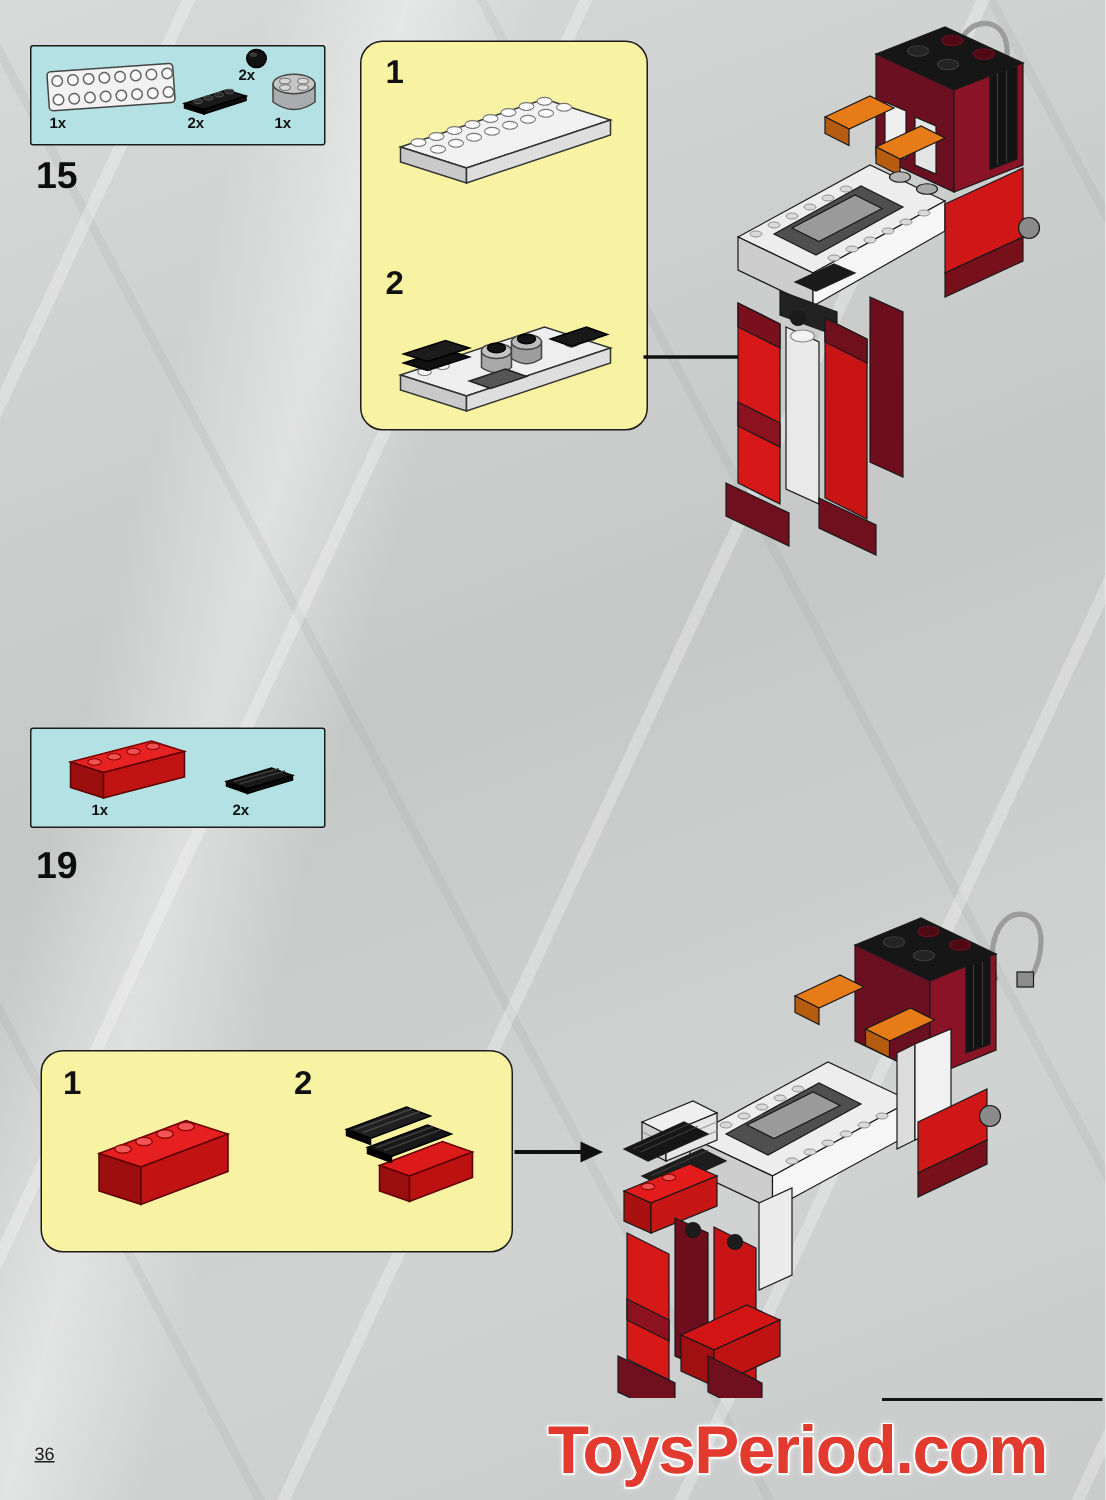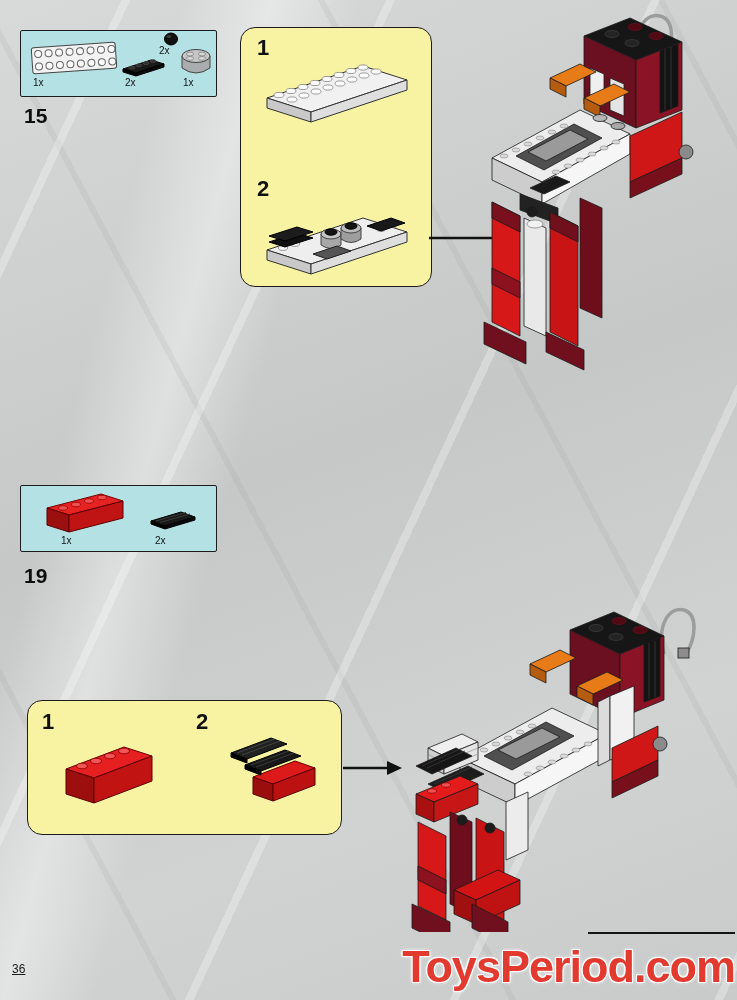--- a/index.html
+++ b/index.html
@@ -20,30 +20,30 @@
     position:absolute;width:195px;height:65px;
     background:#b4e2e4;border:1px solid #1c1c1c;border-radius:2px;
   }
   #parts15{left:20px;top:30px;}
   #parts16{left:20px;top:485px;}
   .substep-box{
     position:absolute;background:#f8f2a3;border:1.6px solid #1c1c1c;border-radius:15px;
   }
   #sub15{left:240px;top:27px;width:190px;height:258px;}
   #sub16{left:27px;top:700px;width:313px;height:133px;}
-  .step-num{position:absolute;font-size:21px;font-weight:bold;color:#0d0d0d;line-height:1;}
+  .step-num{position:absolute;font-size:25px;font-weight:bold;color:#0d0d0d;line-height:1;}
   #step15-num{left:24px;top:105px;}
   #step16-num{left:24px;top:565px;}
   .substep-num{position:absolute;font-size:22px;font-weight:bold;color:#111;line-height:1;}
-  .qty{position:absolute;font-size:10px;font-weight:normal;color:#111;line-height:1;}
+  .qty{position:absolute;font-size:10px;font-weight:bold;color:#111;line-height:1;}
   .abs{position:absolute;}
   .footer-rule{position:absolute;left:588px;top:932px;width:147px;height:2px;background:#141414;}
-  .page-num{position:absolute;left:12px;top:962px;font-size:12px;color:#1a1a1a;text-decoration:underline;}
+  .page-num{position:absolute;left:23px;top:962px;font-size:12px;color:#1a1a1a;text-decoration:underline;}
   .watermark{
-    position:absolute;left:328px;top:941px;width:407px;text-align:right;
+    position:absolute;left:328px;top:941px;width:407px;text-align:center;
     font-size:45px;font-weight:bold;letter-spacing:-1px;color:#e23a2e;white-space:nowrap;
     text-shadow:0 0 2px #fff,0 0 4px #fff,1px 1px 0 #fff,-1px -1px 0 #fff,1px -1px 0 #fff,-1px 1px 0 #fff;
   }
 </style>
 </head>
 <body>
 
 <div class="page">
 
   <div class="parts-box" id="parts15">

